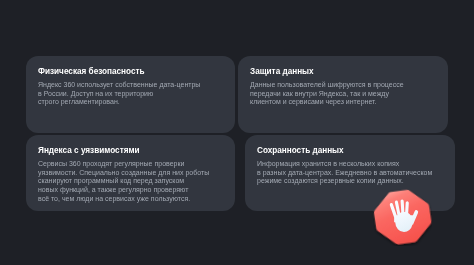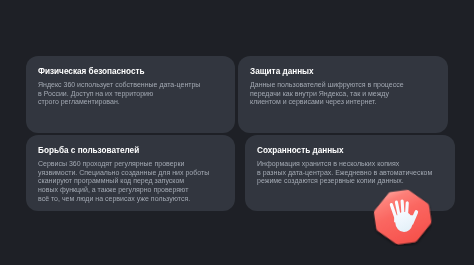--- a/index.html
+++ b/index.html
@@ -47,21 +47,21 @@
   <div class="card" id="card2">
     <div class="card-title">Защита данных</div>
     <div class="card-body">
         <div>Данные пользователей шифруются в процессе</div>
         <div>передачи как внутри Яндекса, так и между</div>
         <div>клиентом и сервисами через интернет.</div>
       </div>
   </div>
 
   <div class="card" id="card3">
-    <div class="card-title">Борьба с пользователей</div>
+    <div class="card-title">Яндекса с уязвимостями</div>
     <div class="card-body">
         <div>Сервисы 360 проходят регулярные проверки</div>
         <div>уязвимости. Специально созданные для них роботы</div>
         <div>сканируют программный код перед запуском</div>
         <div>новых функций, а также регулярно проверяют</div>
         <div>всё то, чем люди на сервисах уже пользуются.</div>
       </div>
   </div>
 
   <div class="card" id="card4">

